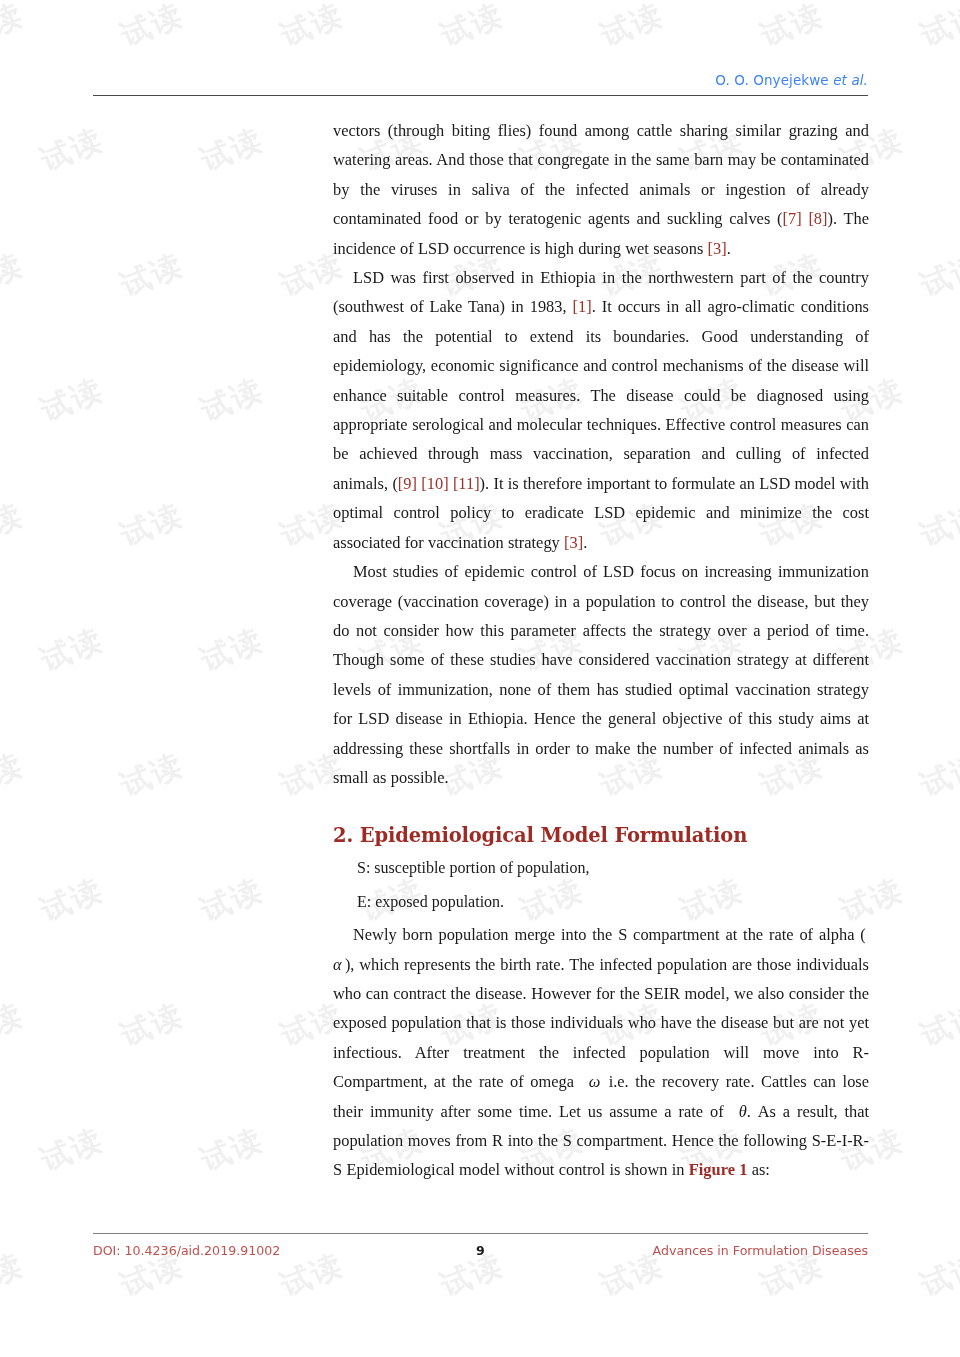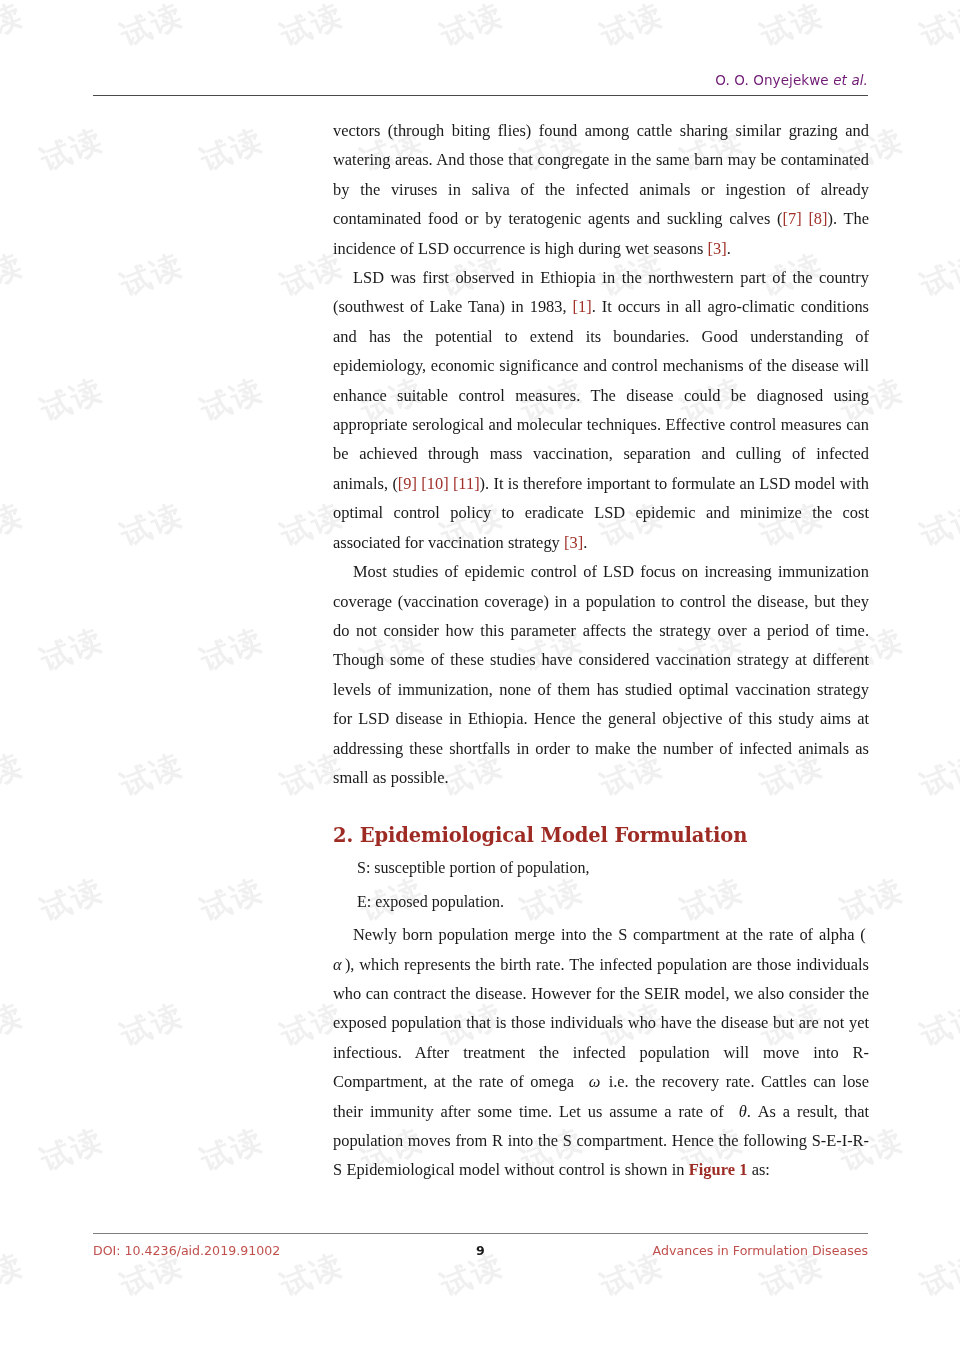--- a/index.html
+++ b/index.html
@@ -49,21 +49,21 @@
 
   
   .runhead {
     position: absolute;
     left: 93px;
     top: 72px;
     width: 775px;
     text-align: right;
     font-family: "DejaVu Sans", sans-serif;
     font-size: 13.5px;
-    color: #701a75;
+    color: #3b82f6;
     letter-spacing: .1px;
   }
   .runhead .ital {
     font-style: italic;
   }
   .runhead-rule {
     position: absolute;
     left: 93px;
     top: 95px;
     width: 775px;

